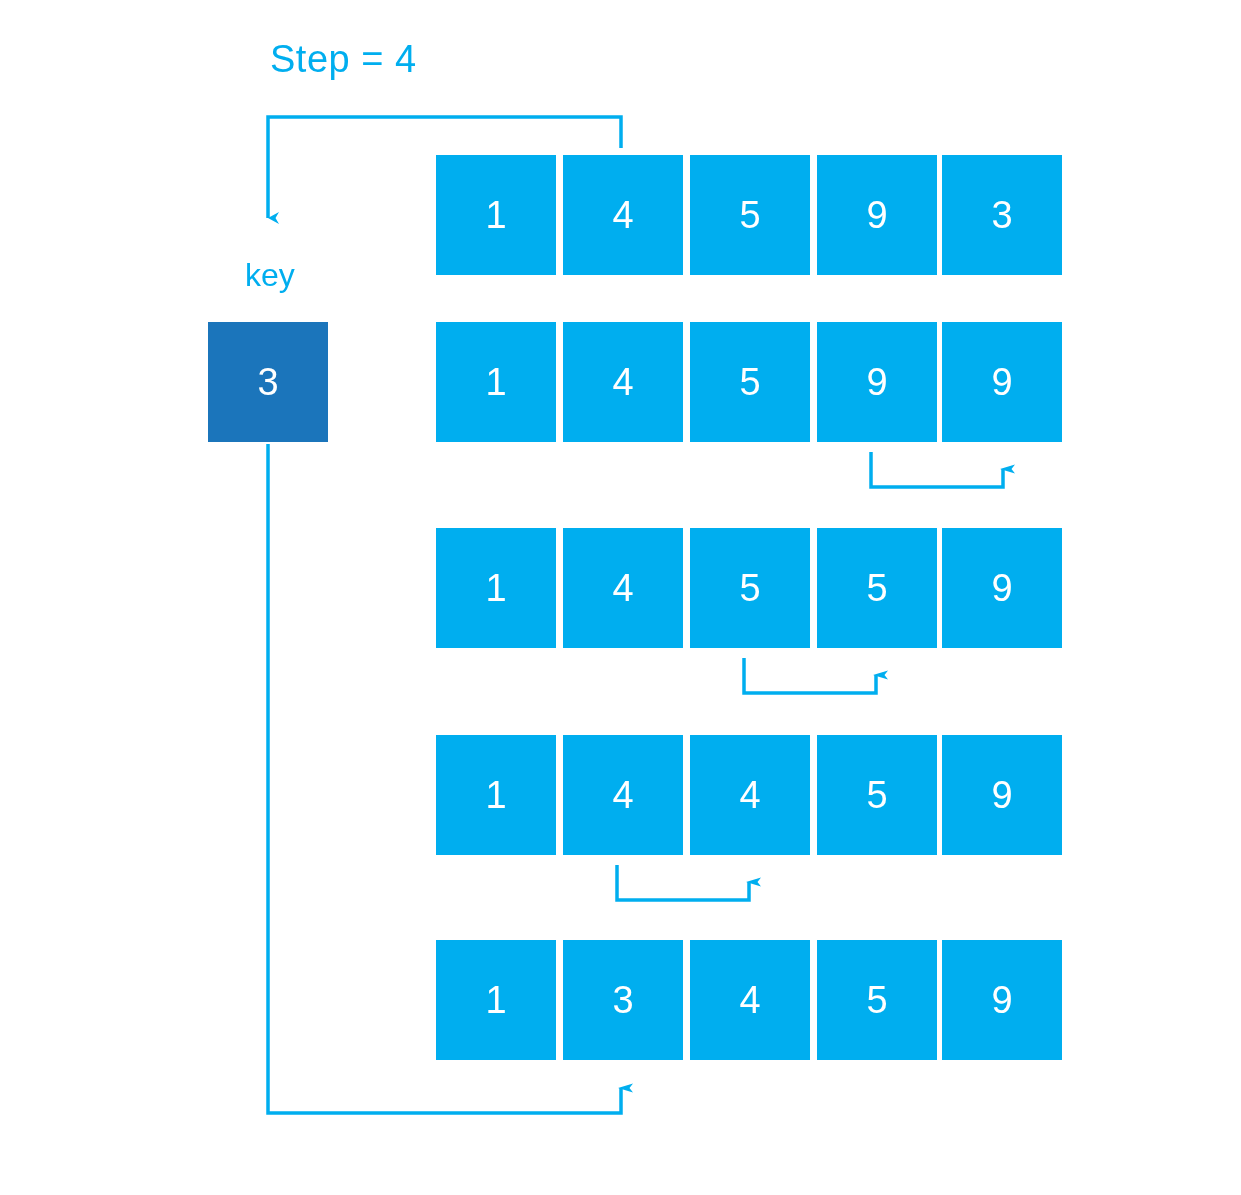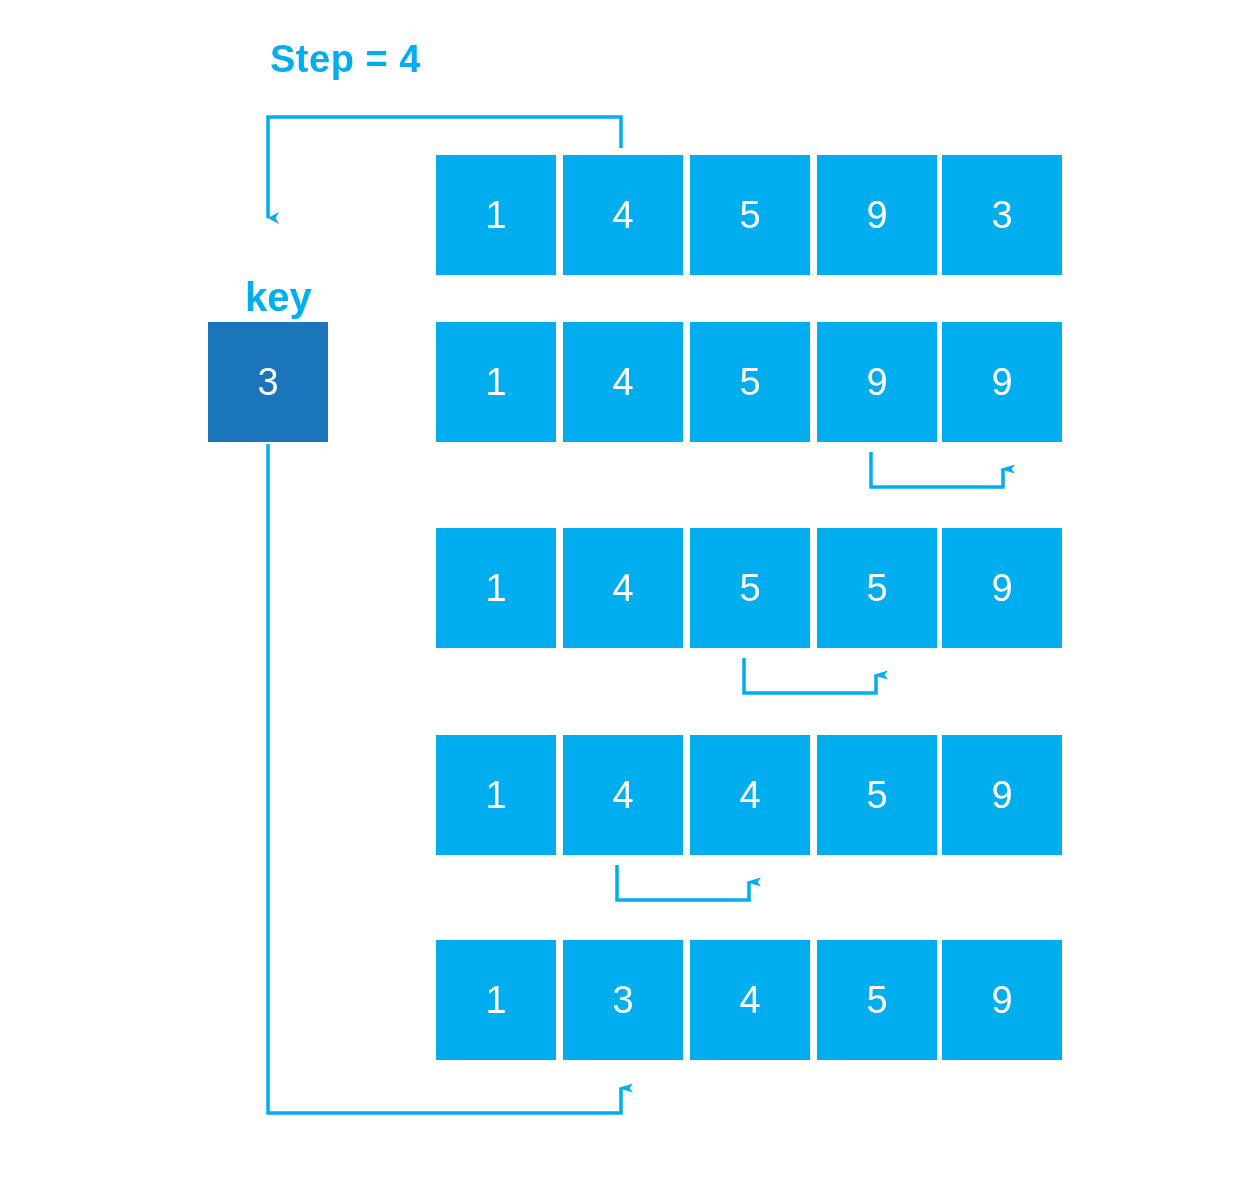--- a/index.html
+++ b/index.html
@@ -21,34 +21,34 @@
     position: absolute;
     left: 0;
     top: 0;
     width: 1241px;
     height: 1195px;
     pointer-events: none;
   }
   .label {
     position: absolute;
     color: #00AEEF;
-    font-weight: bold;
+    font-weight: normal;
     white-space: nowrap;
     line-height: 1;
   }
   .label-step {
     left: 270px;
     top: 40px;
     font-size: 38px;
     letter-spacing: 0.5px;
   }
   .label-key {
     left: 245px;
-    top: 277px;
-    font-size: 40px;
+    top: 259px;
+    font-size: 32px;
     text-align: right;
   }
   .cell {
     position: absolute;
     width: 120px;
     height: 120px;
     background: #00AEEF;
     color: #ffffff;
     font-size: 38px;
     font-weight: 400;

